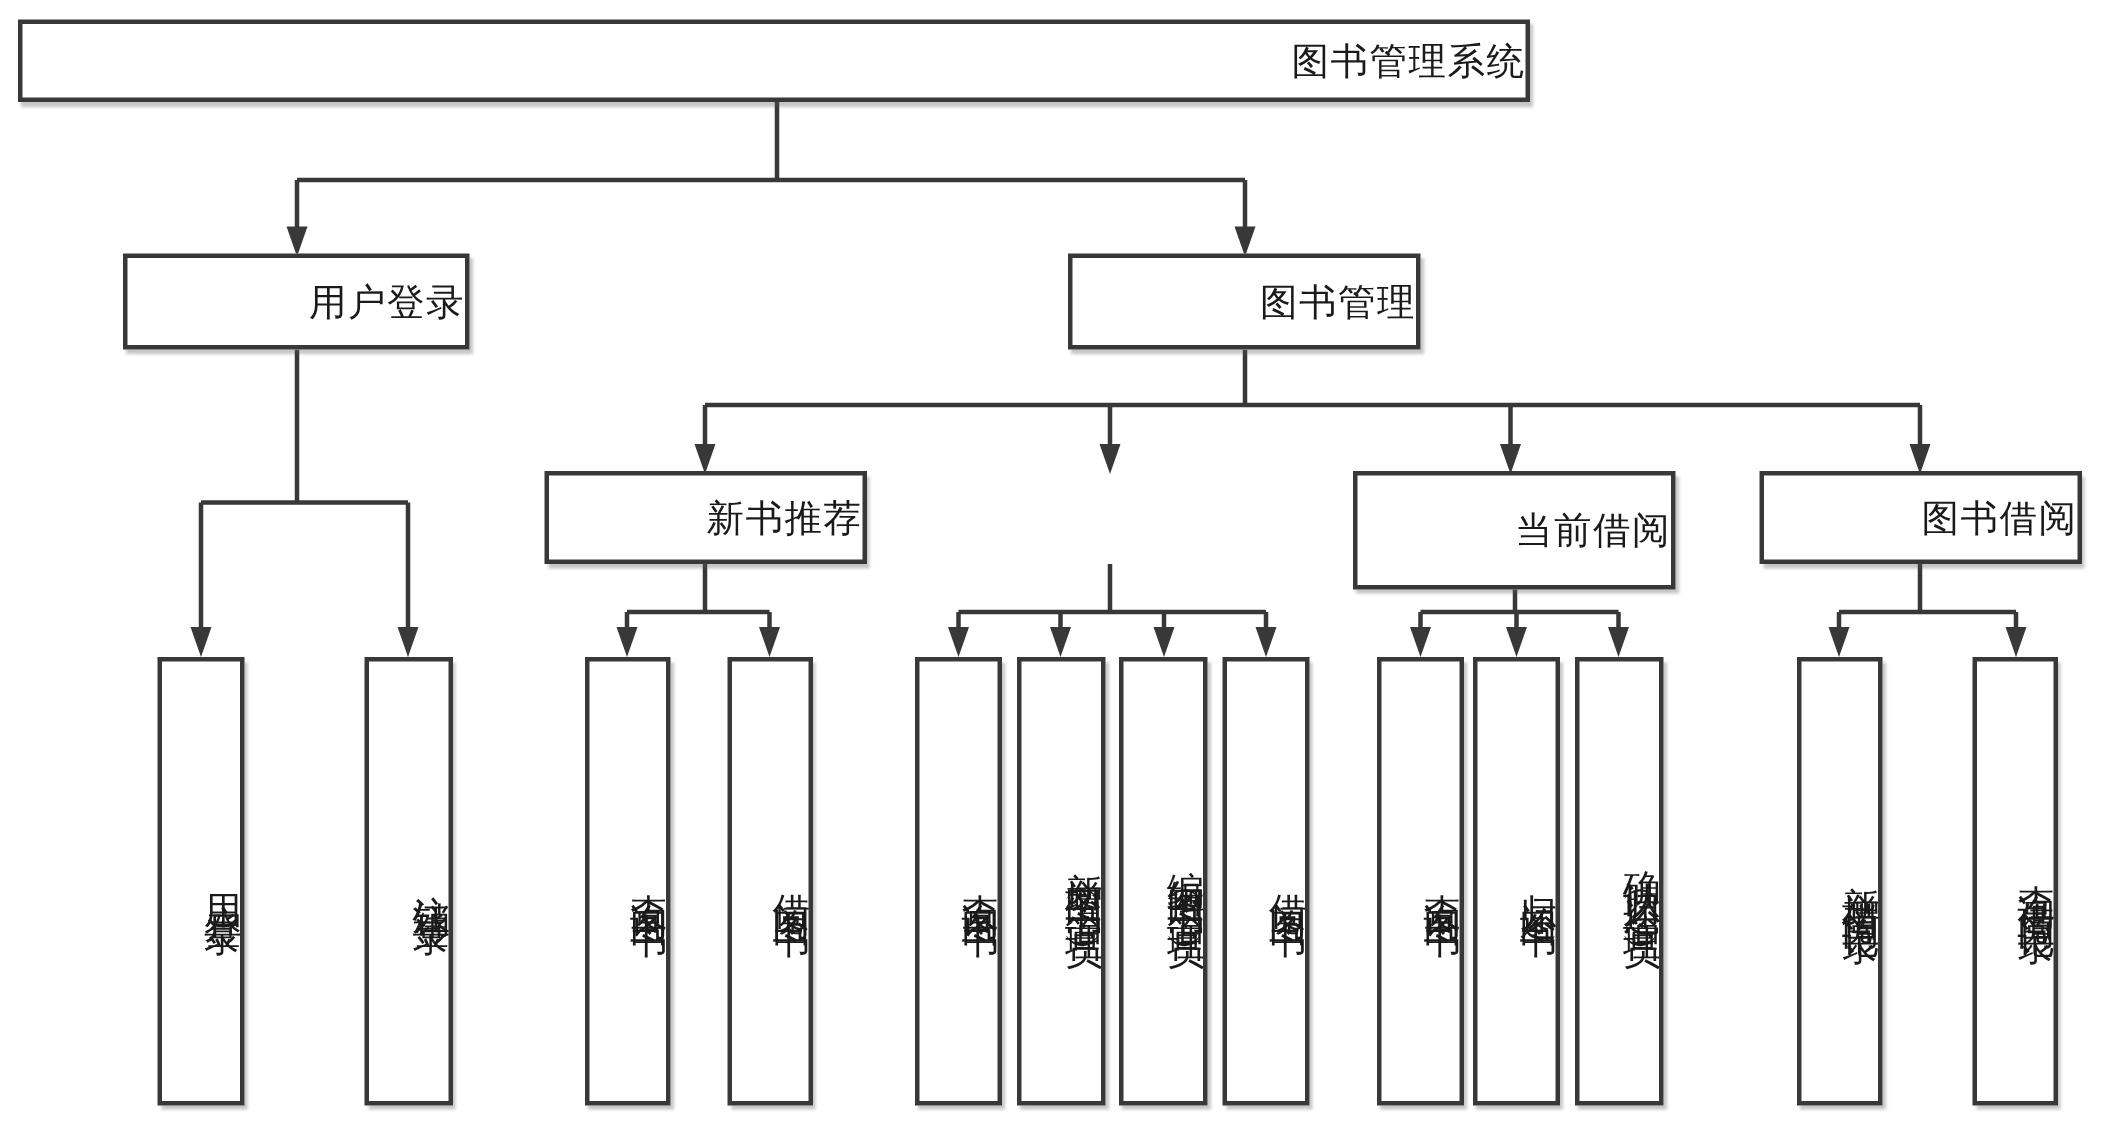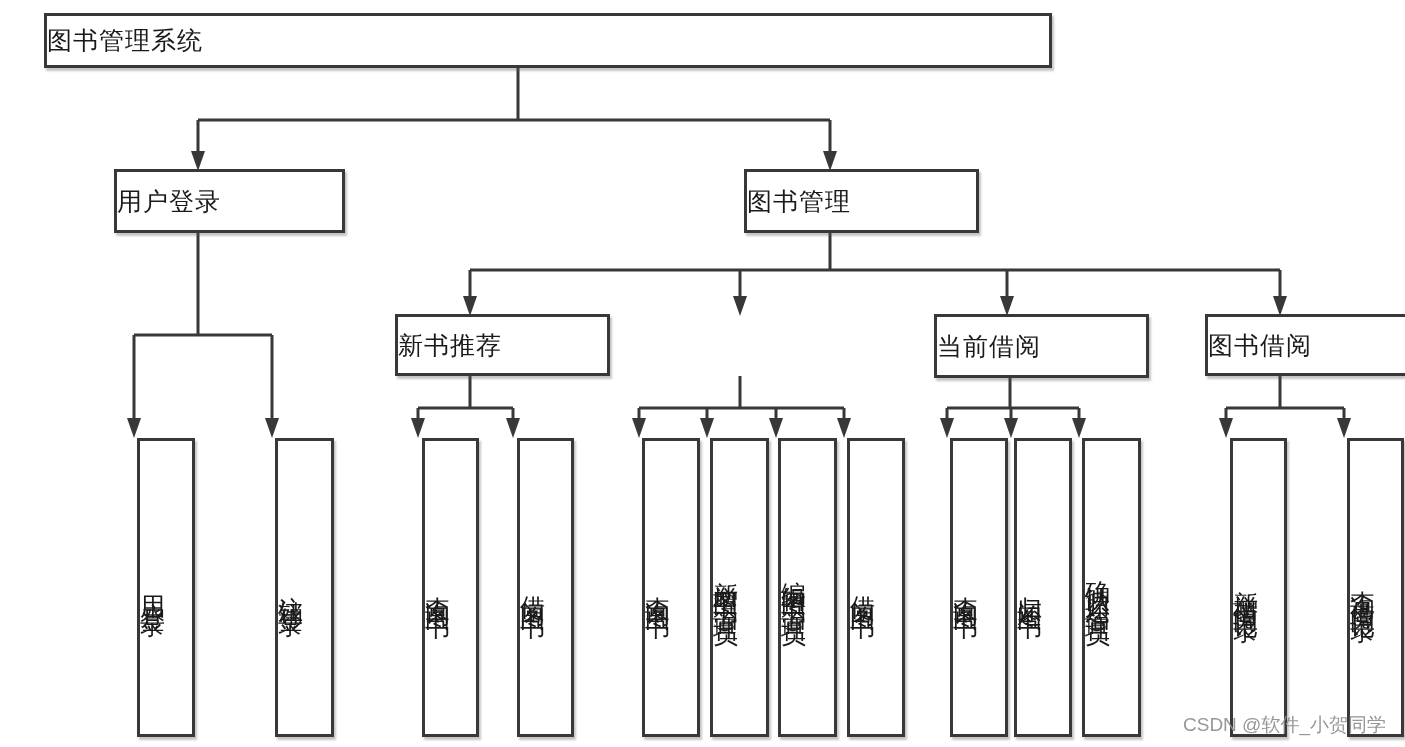--- a/index.html
+++ b/index.html
@@ -4,23 +4,23 @@
 <style>
   html,body{margin:0;padding:0;background:#ffffff;}
   .canvas{
     position:relative;width:1405px;height:747px;background:#ffffff;
     font-family:"Liberation Sans","DejaVu Sans",sans-serif;overflow:hidden;
   }
   svg.connectors{position:absolute;left:0;top:0;width:1405px;height:747px;}
   .node{
     position:absolute;box-sizing:border-box;
     border:3px solid #383838;background:#ffffff;
-    display:flex;align-items:center;justify-content:flex-start;
+    display:flex;align-items:center;justify-content:flex-end;
     box-shadow:2px 3px 2px rgba(90,90,90,0.35);
-    color:#1a1a1a;z-index:2;margin-left:32px;
+    color:#1a1a1a;z-index:2;
   }
   .node span{font-size:25px;letter-spacing:1px;white-space:nowrap;}
   .node.v span{writing-mode:vertical-rl;letter-spacing:6px;line-height:1;}
   .watermark{
     position:absolute;left:1183px;top:712px;z-index:3;
     font-size:19px;color:rgba(145,145,145,0.95);white-space:nowrap;
   }
 </style>
 </head>
 <body>
@@ -66,21 +66,21 @@
   <div class="node" style="left:82px;top:169px;width:231px;height:64px">
     <span>用户登录</span>
   </div>
   <div class="node" style="left:712px;top:169px;width:235px;height:64px">
     <span>图书管理</span>
   </div>
 
   <div class="node" style="left:363px;top:314px;width:215px;height:62px">
     <span>新书推荐</span>
   </div>
-  <div class="node" style="left:902px;top:314px;width:215px;height:64px">
+  <div class="node" style="left:902px;top:314px;width:215px;height:79px">
     <span>当前借阅</span>
   </div>
   <div class="node" style="left:1173px;top:314px;width:215px;height:62px">
     <span>图书借阅</span>
   </div>
 
   <div class="node v" style="left:105px;top:438px;width:58px;height:299px">
     <span>用户登录</span>
   </div>
   <div class="node v" style="left:243px;top:438px;width:59px;height:299px">
@@ -117,15 +117,14 @@
     <span>确认归还（管理员）</span>
   </div>
 
   <div class="node v" style="left:1198px;top:438px;width:57px;height:299px">
     <span>新增借阅记录</span>
   </div>
   <div class="node v" style="left:1315px;top:438px;width:57px;height:299px">
     <span>查询借阅记录</span>
   </div>
 
-  <div class="watermark">CSDN @软件_小贺同学</div>
 
 </div>
 
 </body></html>

